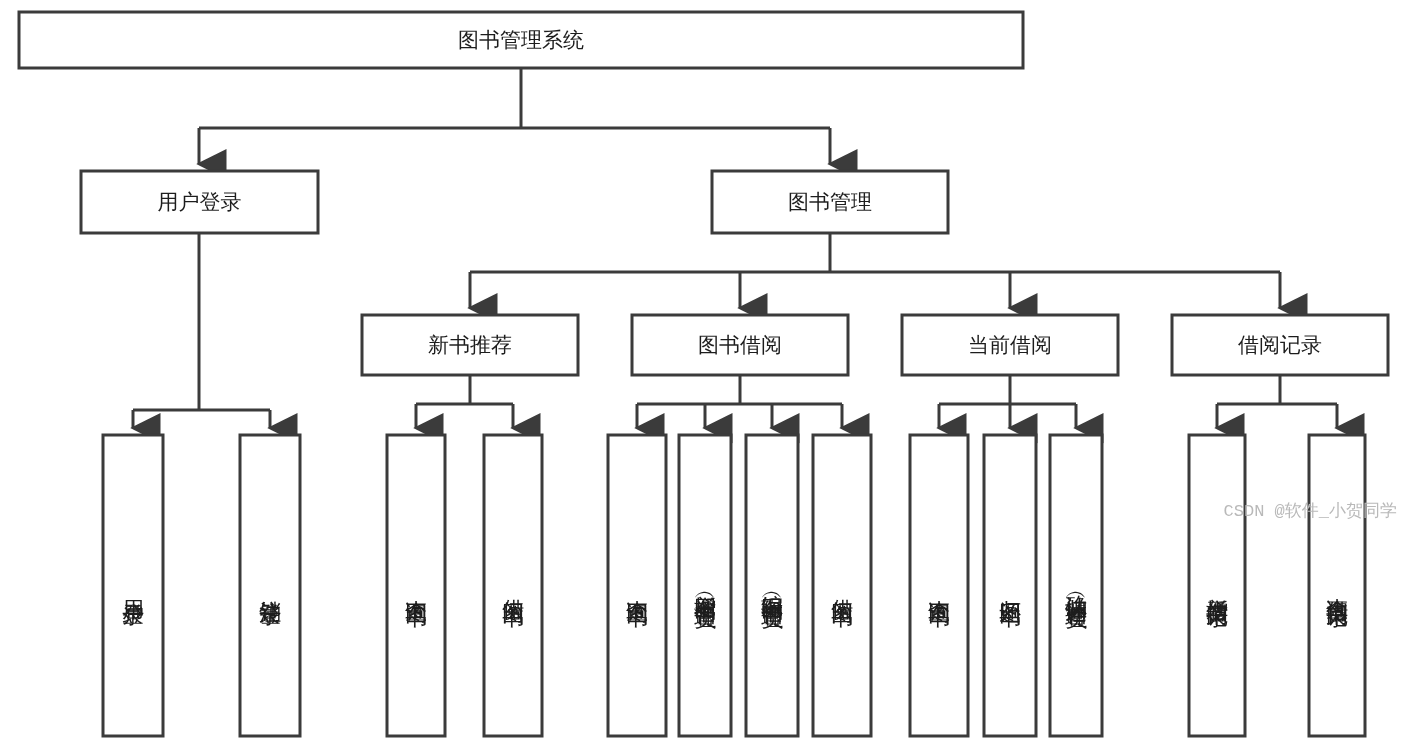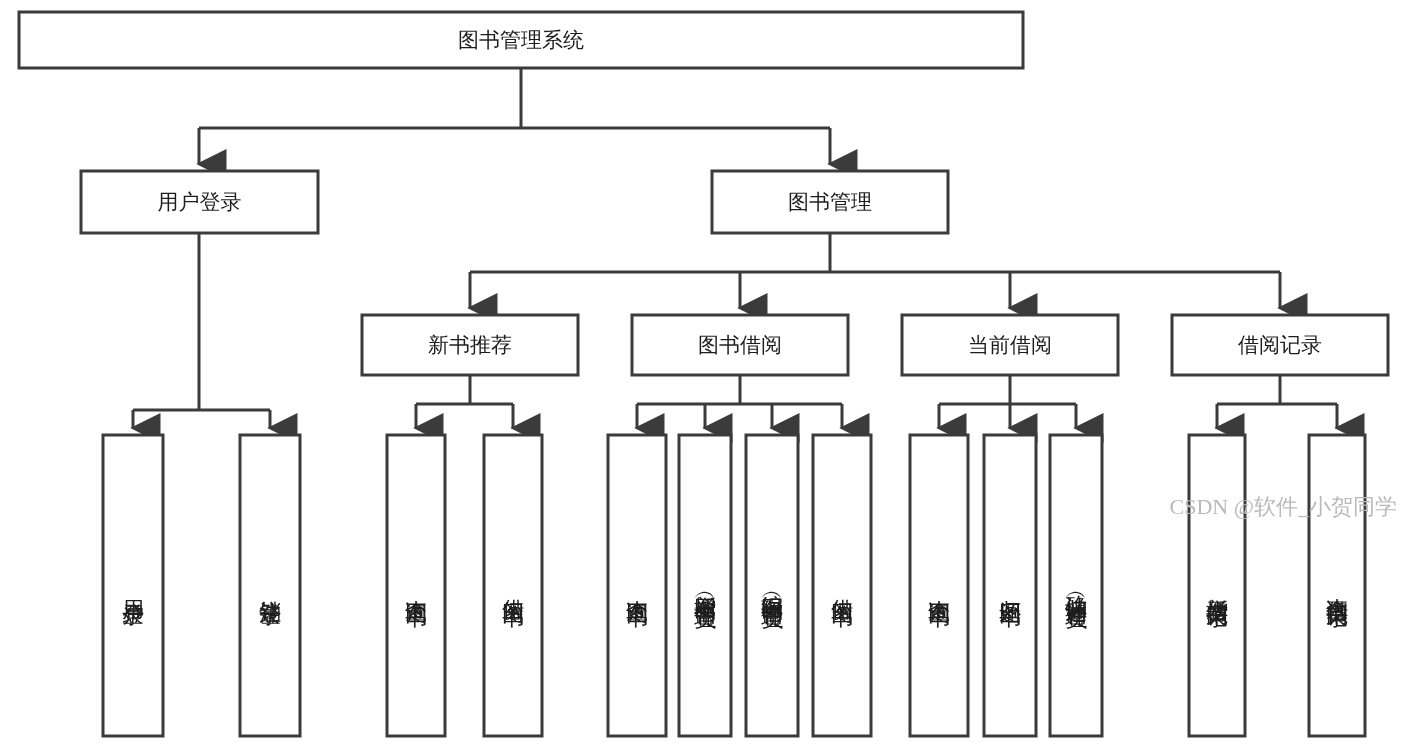--- a/index.html
+++ b/index.html
@@ -59,22 +59,22 @@
     align-items: center;
     justify-content: center;
     text-align: center;
     white-space: nowrap;
     pointer-events: none;
   }
   .watermark {
     position: absolute;
     right: 8px;
     bottom: 4px;
-    font-family: Liberation Serif, serif;
-    font-size: 22px;
+    font-family: Liberation Mono, monospace;
+    font-size: 17px;
     color: #b9b9b9;
     white-space: nowrap;
     user-select: none;
   }
 </style>
 </head>
 <body>
 
 <div id="diagram-root">
 

